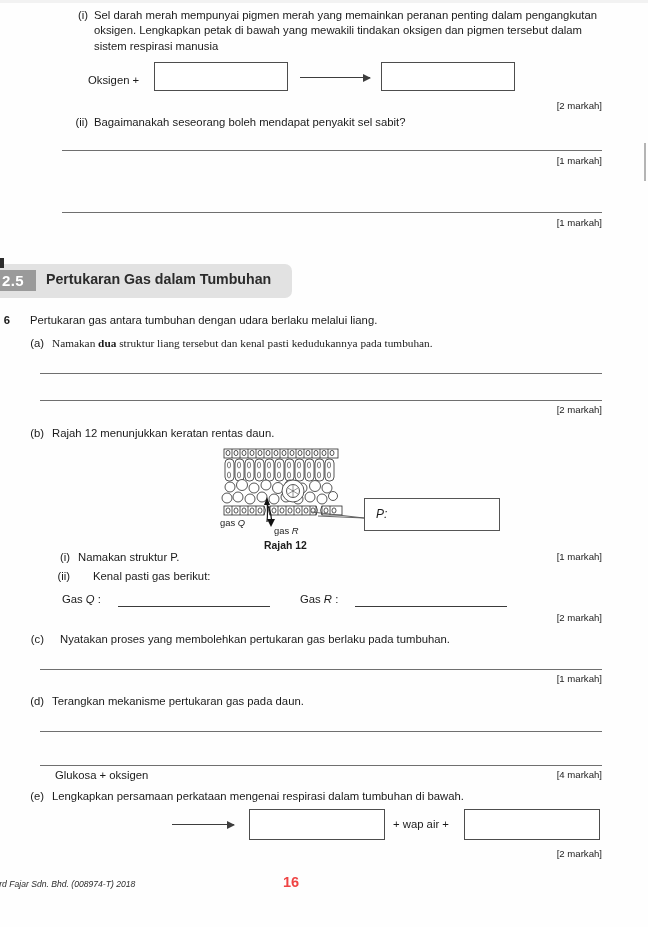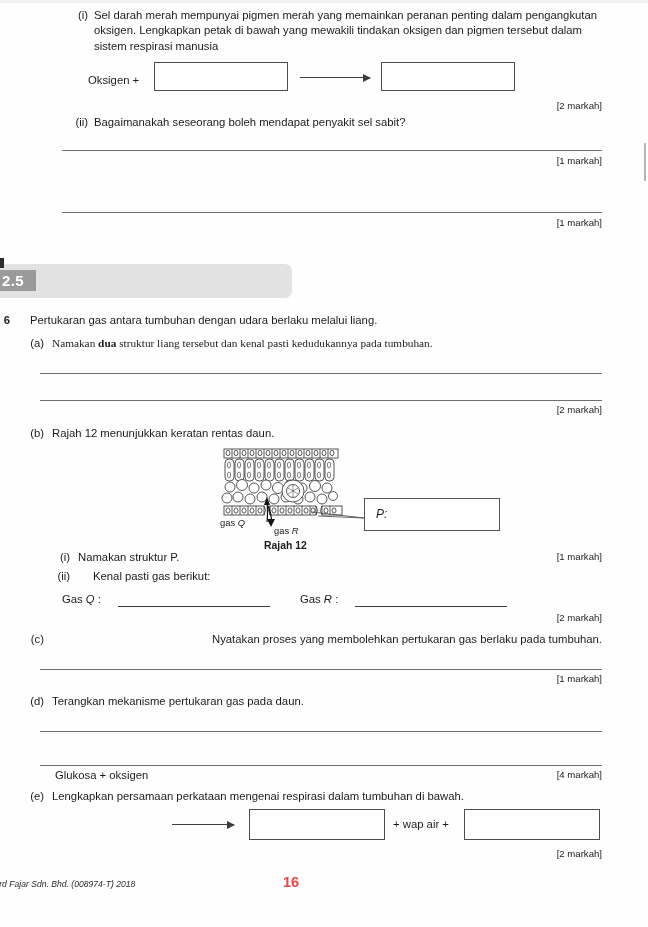--- a/index.html
+++ b/index.html
@@ -241,20 +241,21 @@
   </div>
   <div class="rule" style="left:62px; top:150px; width:540px;"></div>
   <div class="marks" style="top:155px;">[1 markah]</div>
 
   <div class="rule" style="left:62px; top:212px; width:540px;"></div>
   <div class="marks" style="top:217px;">[1 markah]</div>
 
   <div class="banner">
     <div class="nub"></div>
     <div class="badge">2.5</div>
+    <div class="btitle">Pertukaran Gas dalam Tumbuhan</div>
   </div>
 
   <div class="item" style="left:-2px; top:313px; width:604px;">
     <div class="lbl bold" style="width:12px;">6</div>
     <div class="bdy" style="margin-left:8px;padding-left:12px;">Pertukaran gas antara tumbuhan dengan udara berlaku melalui liang.</div>
   </div>
 
   <div class="item" style="left:20px; top:336px; width:582px;">
     <div class="lbl" style="width:24px;">(a)</div>
     <div class="bdy q-text" style="margin-left:8px;font-family:Liberation Serif, serif;"><span>Namakan </span><span class="bold">dua</span><span> struktur liang tersebut dan kenal pasti kedudukannya pada tumbuhan.</span></div>
@@ -454,21 +455,21 @@
   <div class="elabel" style="left:62px; top:593px;">Gas <span class="ital">Q</span> :</div>
   <div class="fill-line" style="left:118px; top:606px; width:152px;"></div>
 
   <div class="elabel" style="left:300px; top:593px;">Gas <span class="ital">R</span> :</div>
   <div class="fill-line" style="left:355px; top:606px; width:152px;"></div>
 
   <div class="marks" style="top:612px;">[2 markah]</div>
 
   <div class="item" style="left:20px; top:632px; width:582px;">
     <div class="lbl" style="width:24px;">(c)</div>
-    <div class="bdy" style="margin-left:16px;text-align:right;">Nyatakan proses yang membolehkan pertukaran gas berlaku pada tumbuhan.</div>
+    <div class="bdy" style="margin-left:16px;">Nyatakan proses yang membolehkan pertukaran gas berlaku pada tumbuhan.</div>
   </div>
   <div class="rule" style="left:40px; top:669px; width:562px;"></div>
   <div class="marks" style="top:673px;">[1 markah]</div>
 
   <div class="item" style="left:20px; top:694px; width:582px;">
     <div class="lbl" style="width:24px;">(d)</div>
     <div class="bdy" style="margin-left:8px;">Terangkan mekanisme pertukaran gas pada daun.</div>
   </div>
   <div class="rule" style="left:40px; top:731px; width:562px;"></div>
   <div class="rule" style="left:40px; top:765px; width:562px;"></div>

